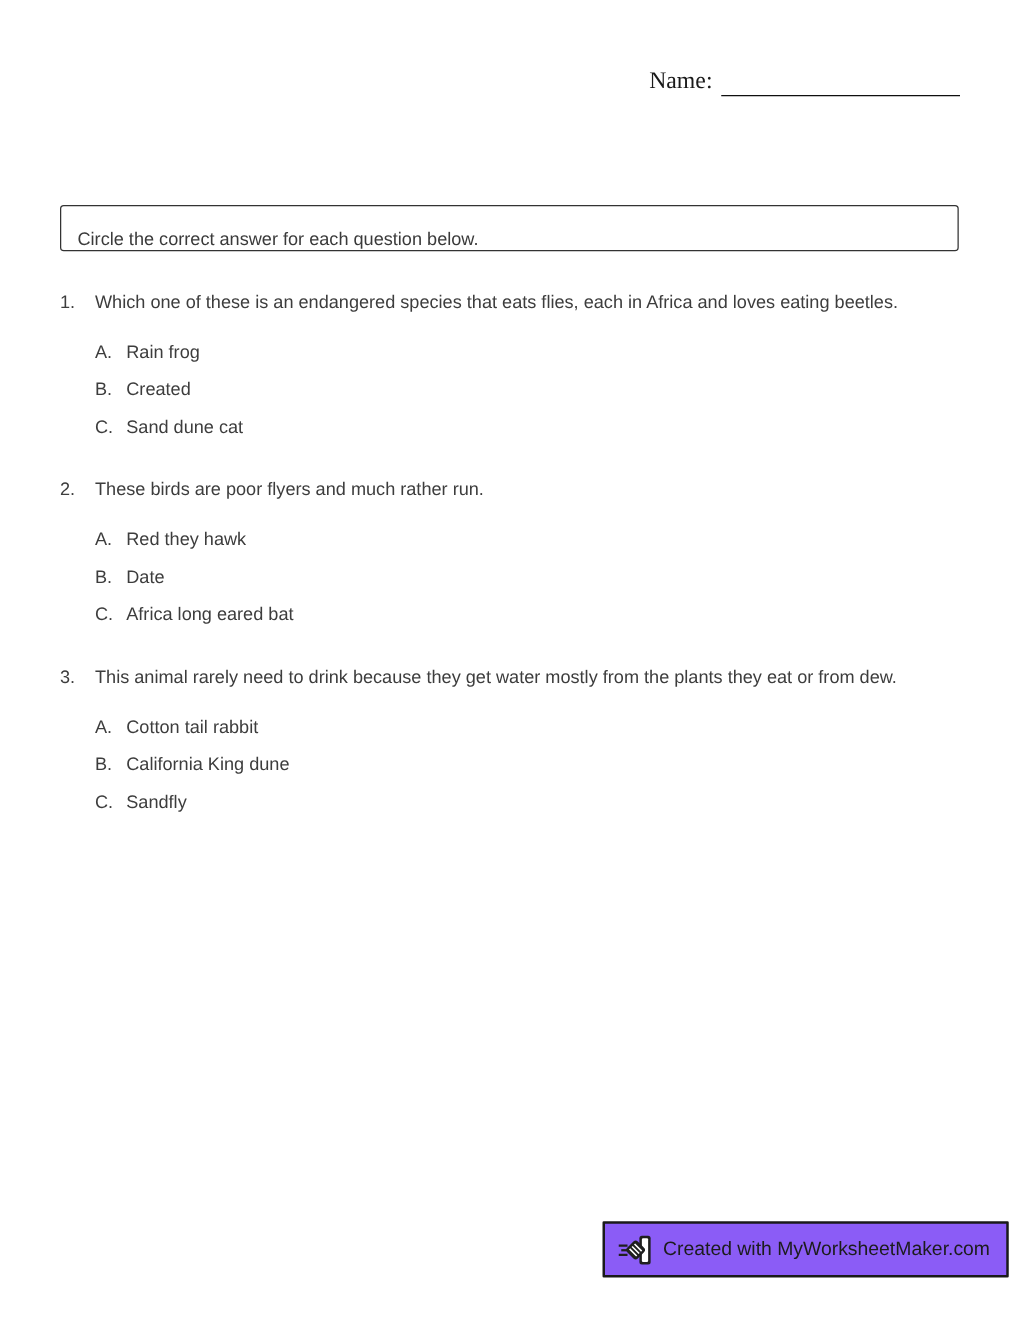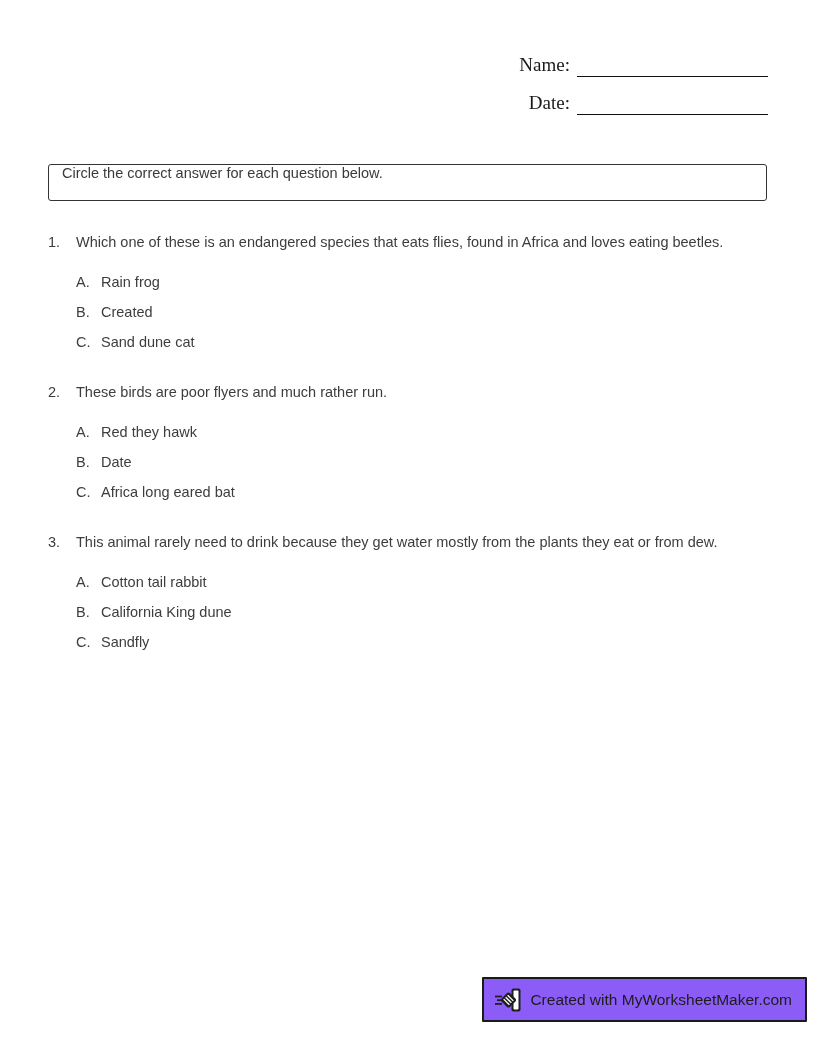--- a/index.html
+++ b/index.html
@@ -45,21 +45,21 @@
   
   .instruction-box {
     position: absolute;
     top: 164px;
     left: 48px;
     width: 719px;
     height: 37px;
     border: 1.5px solid #333333;
     border-radius: 3px;
     display: flex;
-    align-items: flex-start;
+    align-items: flex-end;
     padding-left: 13px;
     font-size: 14.5px;
     color: #3a3a3a;
   }
 
   
   .questions {
     position: absolute;
     top: 232px;
     left: 48px;
@@ -97,36 +97,32 @@
 </head>
 <body>
 
 <div class="page">
 
   <div class="header-fields">
     <div class="field-row">
       <span class="field-label">Name:</span>
       <span class="field-line"></span>
     </div>
-    <div class="field-row">
-      <span class="field-label">Date:</span>
-      <span class="field-line"></span>
-    </div>
   </div>
 
   <div class="instruction-box">
     <span>Circle the correct answer for each question below.</span>
   </div>
 
   <div class="questions">
 
     <div class="question">
       <div class="question-row">
         <span class="q-number">1.</span>
-        <span class="q-text">Which one of these is an endangered species that eats flies, found in Africa and loves eating beetles.</span>
+        <span class="q-text">Which one of these is an endangered species that eats flies, each in Africa and loves eating beetles.</span>
       </div>
       <div class="options">
         <div class="option">
           <span class="opt-letter">A.</span>
           <span class="opt-text">Rain frog</span>
         </div>
         <div class="option">
           <span class="opt-letter">B.</span>
           <span class="opt-text">Created</span>
         </div>

